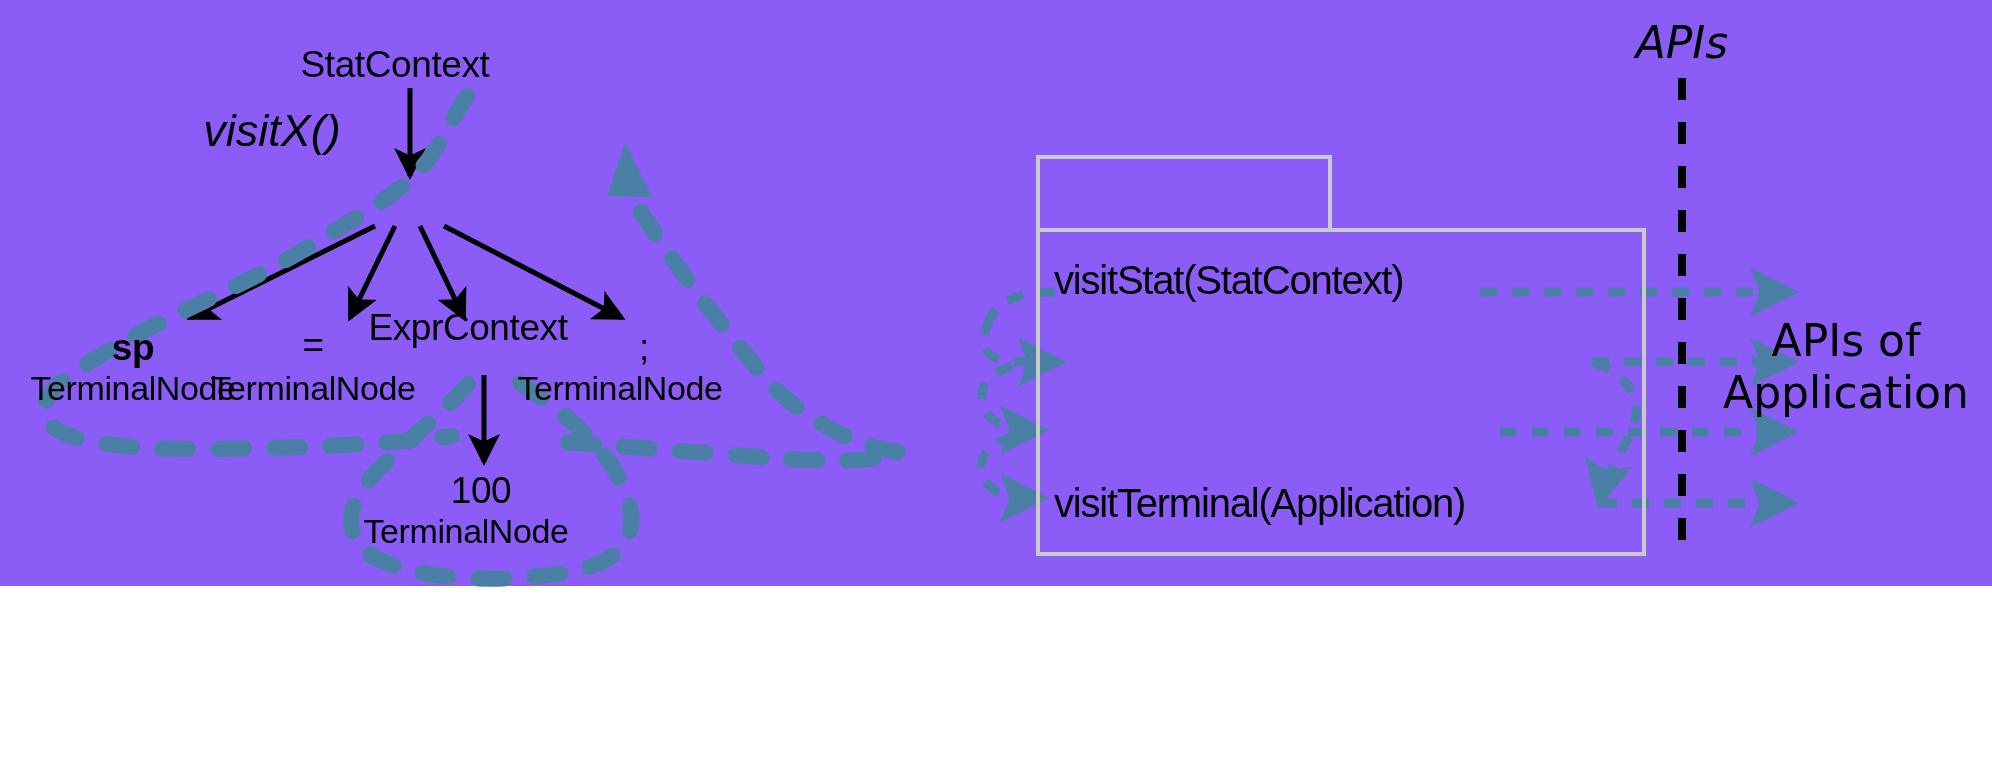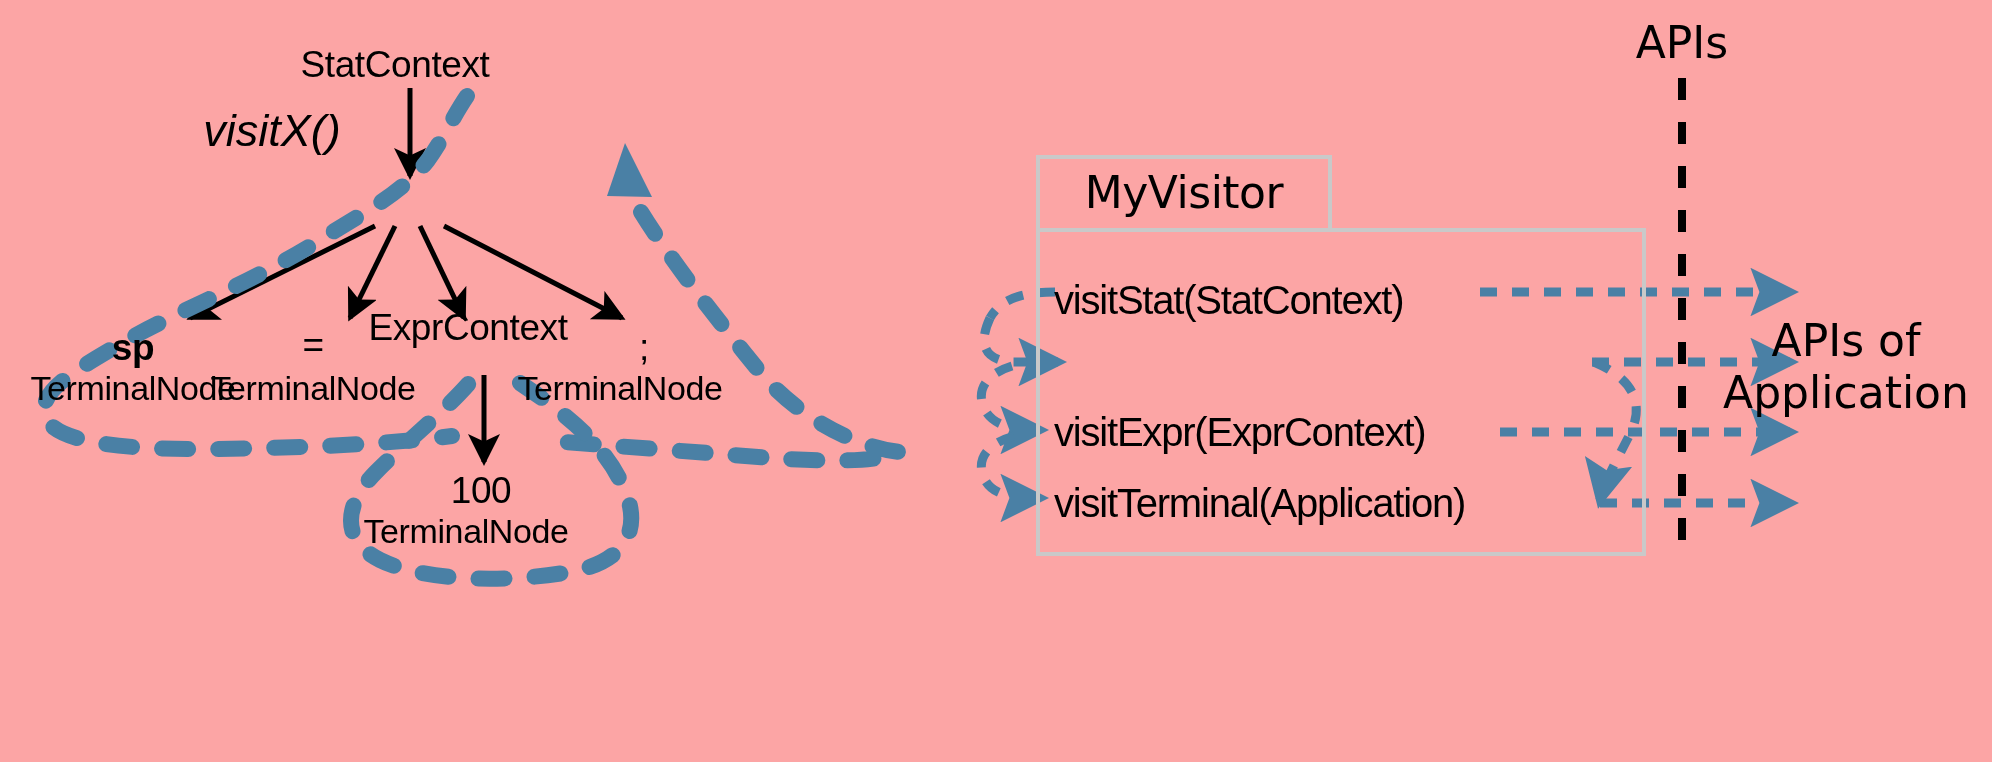--- a/index.html
+++ b/index.html
@@ -1,31 +1,31 @@
 <!DOCTYPE html>
 <html><head>
 <meta charset="utf-8">
 <style>
   html,body{margin:0;padding:0;background:#ffffff;}
   body{width:1992px;height:762px;overflow:hidden;
        font-family:"Liberation Sans", sans-serif;}
-  #stage{position:relative;width:1992px;height:762px;background:#fca5a5;}
+  #stage{position:relative;width:1992px;height:586px;background:#8b5cf6;}
   #stage svg.layer{position:absolute;left:0;top:0;width:1992px;height:762px;overflow:visible;}
   .lbl{position:absolute;white-space:nowrap;color:#000;
        font-family:"Liberation Sans Narrow","Liberation Sans",sans-serif;
        transform:translate(-50%,-50%);}
   .tree-node{font-size:37px;letter-spacing:-0.4px;}
   .tree-node.small{font-size:34px;}
   .visitx{font-style:italic;font-weight:normal;font-size:45px;}
   .cls-title{font-size:44px;font-family:"DejaVu Sans","Liberation Sans",sans-serif;
              font-weight:400;letter-spacing:-0.5px;}
   .method{position:absolute;white-space:nowrap;color:#000;font-size:40px;
           letter-spacing:-1.2px;transform:translate(0,-50%);
           font-family:"Liberation Sans Narrow","Liberation Sans",sans-serif;}
-  .apis{font-size:44px;font-family:"DejaVu Sans","Liberation Sans",sans-serif;}
+  .apis{font-size:44px;font-family:"DejaVu Sans","Liberation Sans",sans-serif;font-style:italic;}
   .rest{font-size:44px;font-family:"DejaVu Sans","Liberation Sans",sans-serif;}
   .boxline{position:absolute;box-sizing:border-box;border:4px solid #c9c9c9;background:transparent;}
 </style>
 </head>
 <body>
 
 <div id="stage">
 
   <svg class="layer" viewBox="0 0 1992 762" xmlns="http://www.w3.org/2000/svg">
     <defs>
@@ -105,24 +105,22 @@
   <div class="lbl tree-node" style="left:468px;top:328px;">ExprContext</div>
 
   <div class="lbl tree-node" style="left:644px;top:348px;">;</div>
   <div class="lbl tree-node small" style="left:620px;top:388px;">TerminalNode</div>
 
   <div class="lbl tree-node" style="left:481px;top:491px;">100</div>
   <div class="lbl tree-node small" style="left:466px;top:531px;">TerminalNode</div>
 
   <div class="lbl visitx" style="left:272px;top:131px;">visitX()</div>
 
-  <div class="lbl cls-title" style="left:1184px;top:192px;">MyVisitor</div>
 
-  <div class="method" style="left:1054px;top:300px;">visitStat(StatContext)</div>
-  <div class="method" style="left:1054px;top:432px;">visitExpr(ExprContext)</div>
+  <div class="method" style="left:1054px;top:280px;">visitStat(StatContext)</div>
   <div class="method" style="left:1054px;top:503px;">visitTerminal(Application)</div>
 
   <div class="lbl apis" style="left:1682px;top:42px;">APIs</div>
 
   <div class="lbl rest" style="left:1846px;top:340px;">APIs of</div>
   <div class="lbl rest" style="left:1846px;top:392px;">Application</div>
 
 </div>
 
 </body></html>

